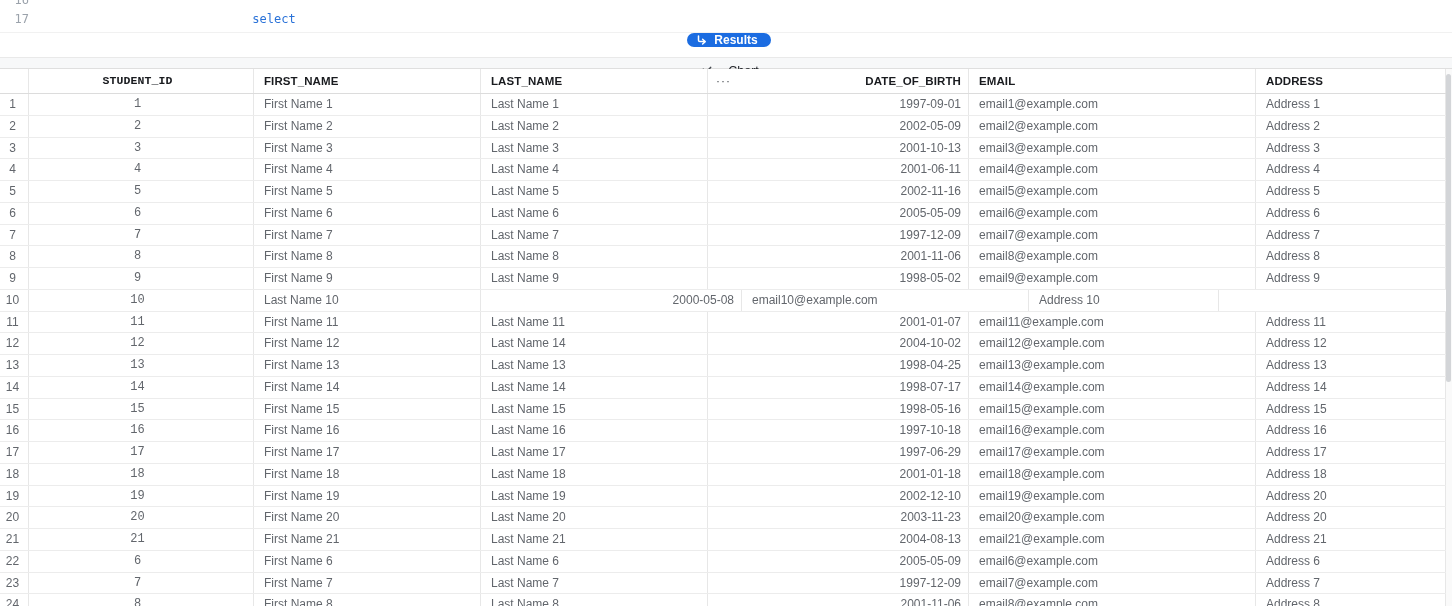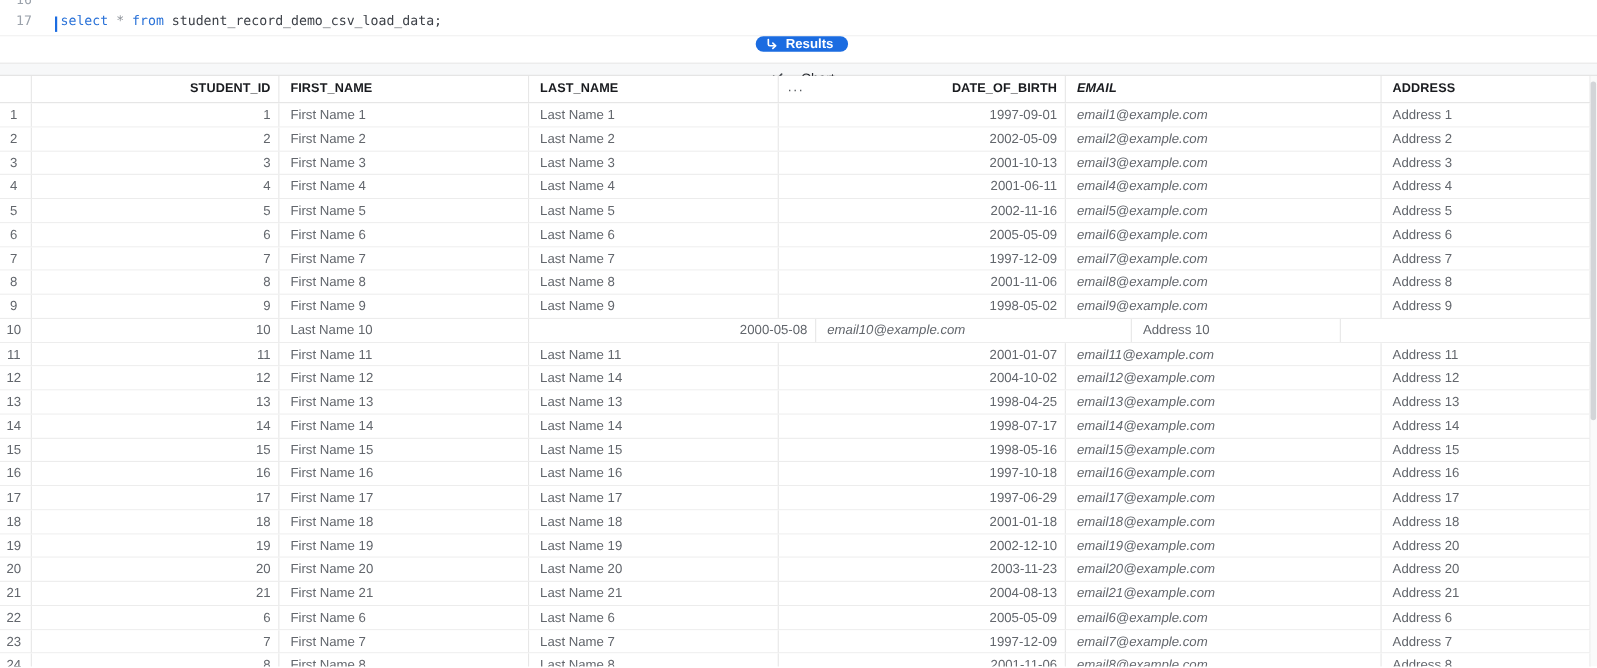--- a/index.html
+++ b/index.html
@@ -10,21 +10,21 @@
     --accent-blue: #1b6ce1;
     --keyword-blue: #2a72d8;
   }
 
   
   .editor { height: 32px; overflow: hidden; background: #fff; cursor: text; }
   .ed-inner { margin-top: -9px; }
   .ed-line { display: flex; height: 19px; line-height: 19px;
              font-family: "DejaVu Sans Mono", "Liberation Mono", monospace; font-size: 12px; }
   .ln { width: 32px; flex: 0 0 32px; text-align: right; padding-right: 3px; color: #9ba2ab; }
-  .code { padding-left: 18px; white-space: pre; color: #3d4148; display: flex; align-items: flex-end; }
+  .code { padding-left: 18px; white-space: pre; color: #3d4148; display: flex; align-items: flex-end; flex-direction: column; }
   .caret { display: inline-block; width: 2px; height: 14px; background: var(--accent-blue); margin-right: 3px; }
   .tok-keyword { color: var(--keyword-blue); }
   .tok-operator { color: #8a8f96; }
   .tok-identifier { color: #3d4148; }
   .tok-plain { color: #3d4148; }
 
   
   .tabbar { height: 25px; display: flex; align-items: center; padding-left: 6px; gap: 17px;
             border-top: 1px solid #f1f1f1; background: #fff; flex-direction: column; }
   .results-btn { display: flex; align-items: center; gap: 6px; height: 21px; padding: 0 13px 0 9px;
@@ -36,25 +36,25 @@
 
   
   .strip { height: 12px; background: #f7f8f9; border-top: 1px solid #e9e9e9; border-bottom: 1px solid #dfdfdf; }
 
   
   .grid-wrap { position: relative; height: 537px; overflow: hidden; background: #fff; }
   .grid { width: 1446px; }
   .cell { border-right: 1px solid #e7e7e7; overflow: hidden; white-space: nowrap; }
 
   .rn    { width: 29px;  flex: 0 0 29px;  text-align: center; padding-right: 3px; color: #bcc0c5; font-size: 11.5px; }
-  .c-id  { width: 225px; flex: 0 0 225px; text-align: right; padding-right: 7px; }
+  .c-id  { width: 225px; flex: 0 0 225px; text-align: center; padding-right: 7px; font-family: Liberation Mono, monospace; }
   .c-fn  { width: 227px; flex: 0 0 227px; padding-left: 10px; }
   .c-ln  { width: 227px; flex: 0 0 227px; padding-left: 10px; }
   .c-dob { width: 261px; flex: 0 0 261px; text-align: right; padding-right: 7px; }
-  .c-em  { width: 287px; flex: 0 0 287px; padding-left: 10px; font-style: italic; }
+  .c-em  { width: 287px; flex: 0 0 287px; padding-left: 10px; }
   .c-ad  { width: 190px; flex: 0 0 190px; padding-left: 10px; }
 
   .hrow { display: flex; height: 25px; line-height: 24px; border-bottom: 1px solid #dcdcdc; background: #fff; }
   .hrow .cell { font-size: 11.5px; font-weight: 700; color: #191b1f; letter-spacing: 0.1px; }
   .hrow .c-dob { display: flex; align-items: center; justify-content: space-between;
                  padding-left: 8px; text-align: right; }
   .dots { color: #4c5055; font-weight: 400; font-size: 12px; letter-spacing: 1px; line-height: 1; }
 
   .brow { display: flex; height: 21.75px; line-height: 20.5px; border-bottom: 1px solid #ececec; background: #fff; }
   .brow .cell { font-size: 12px; color: #62666c; }

